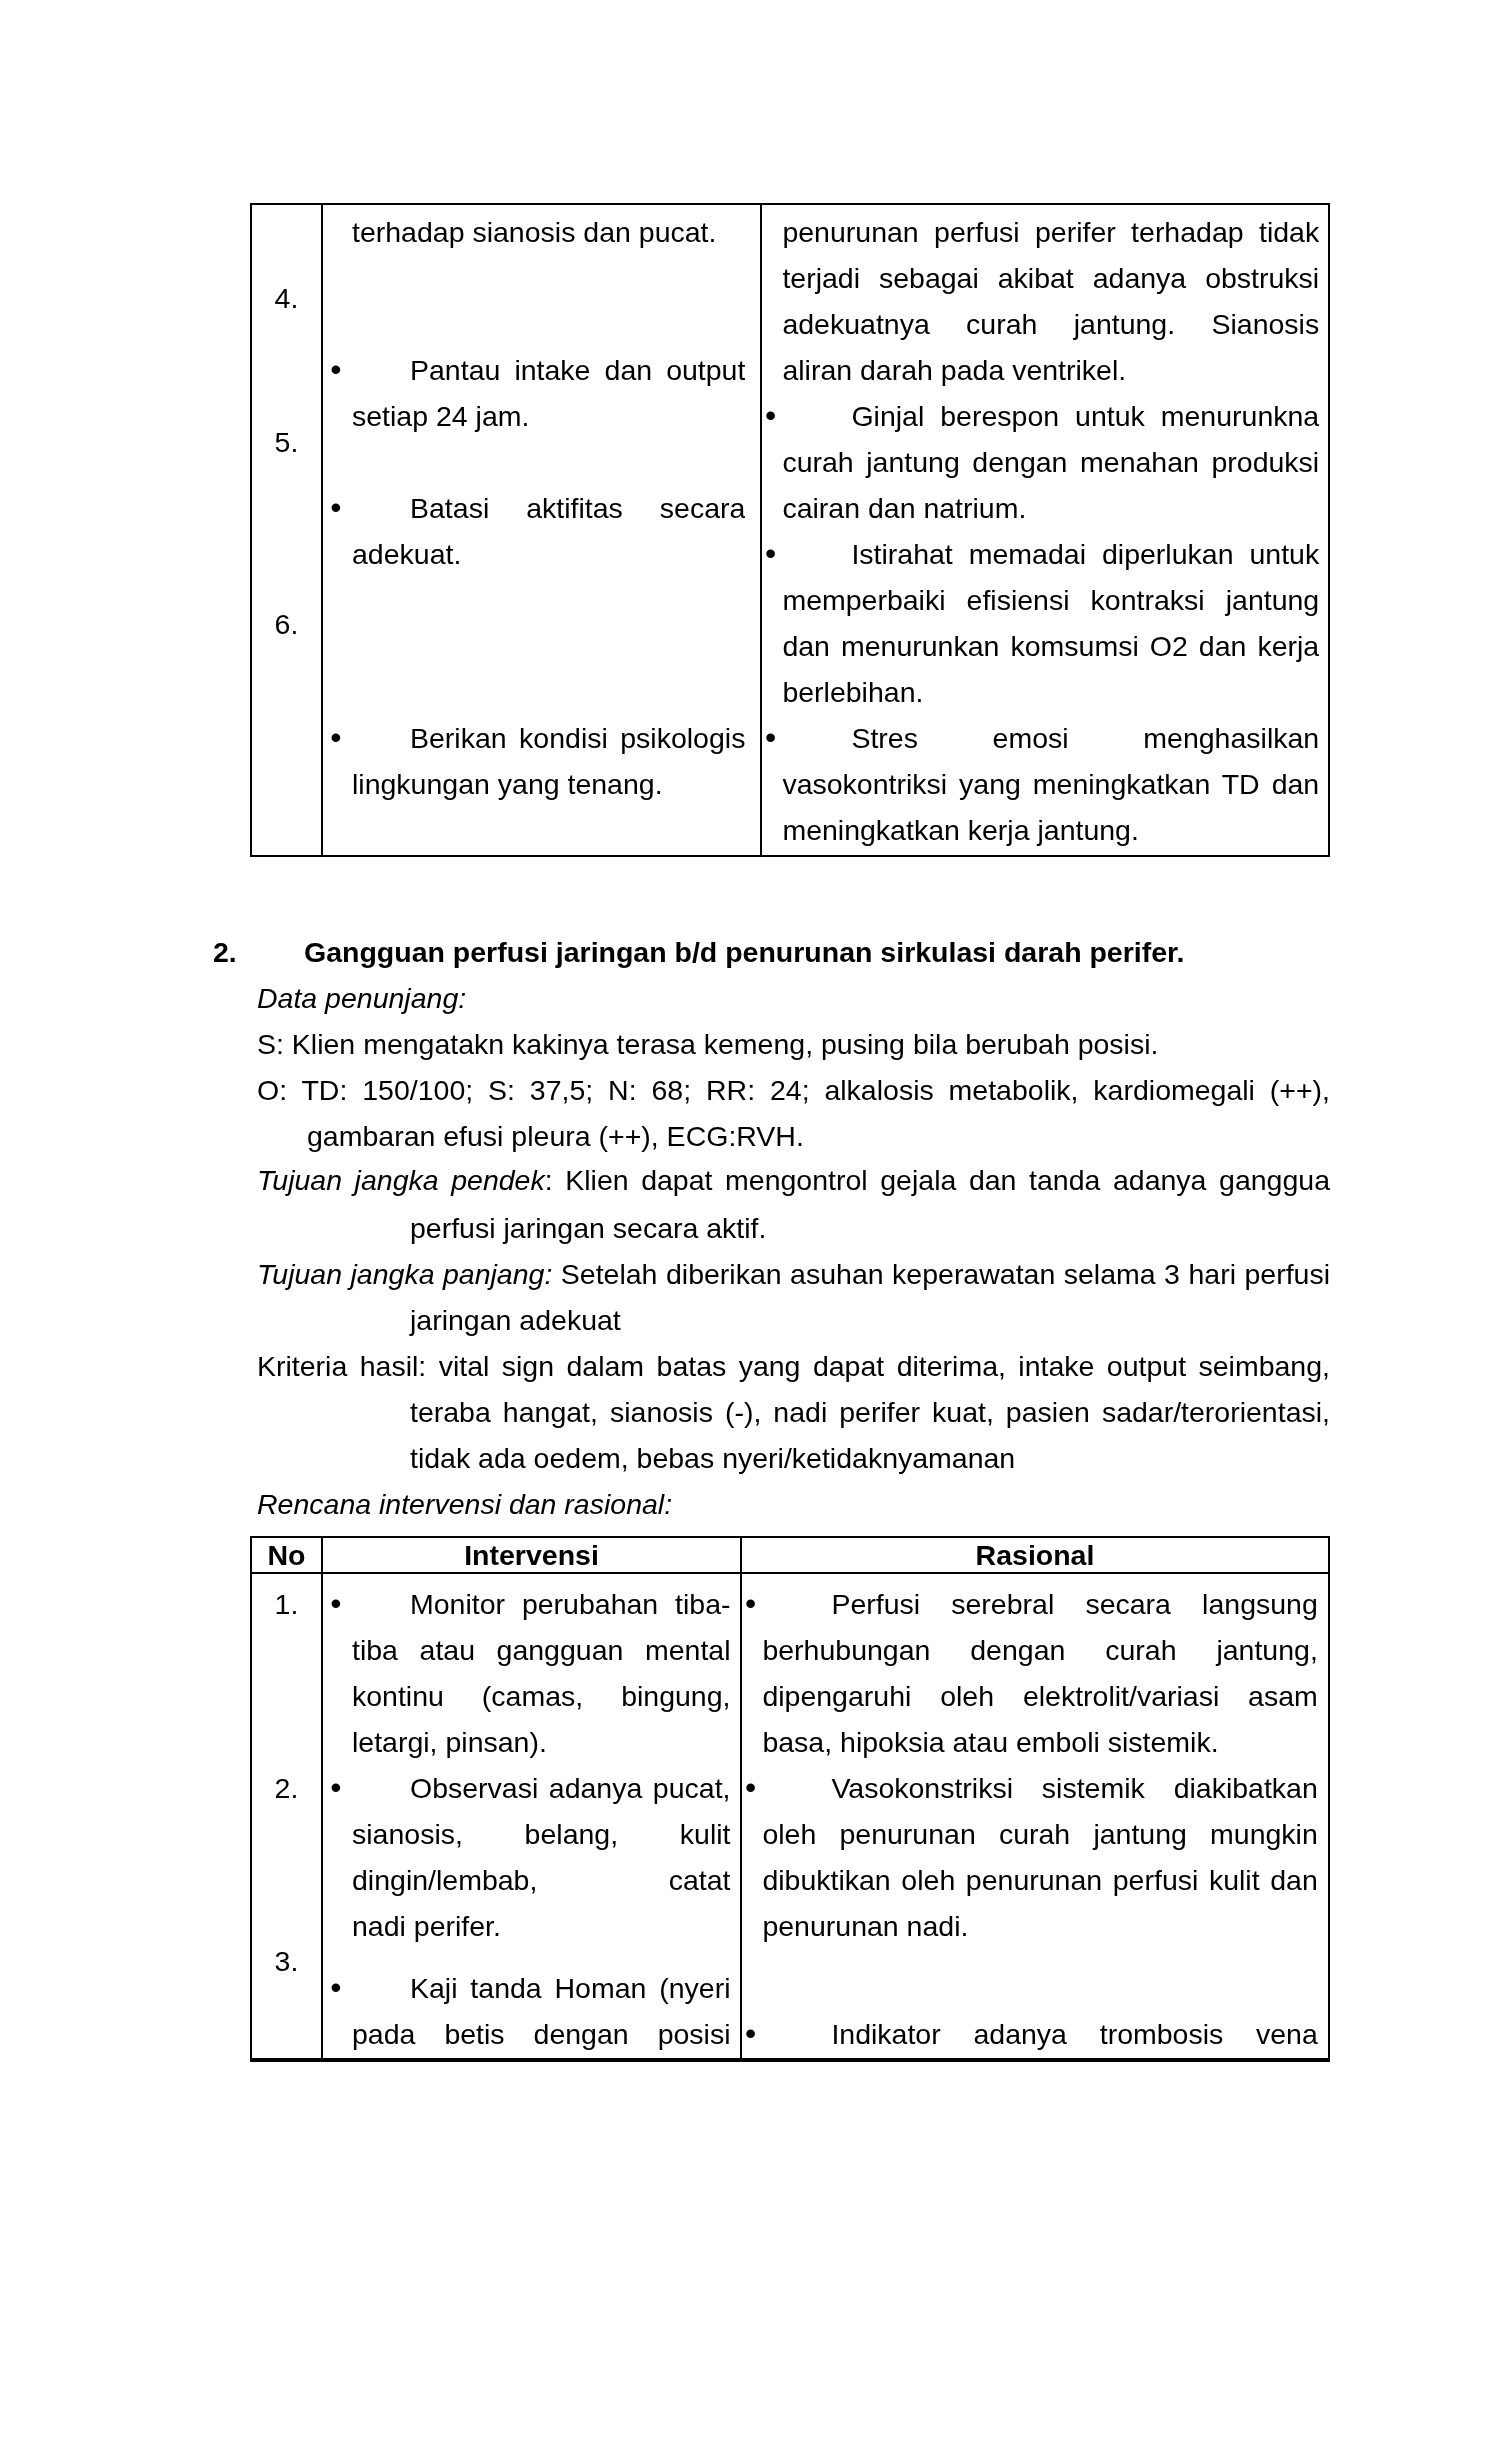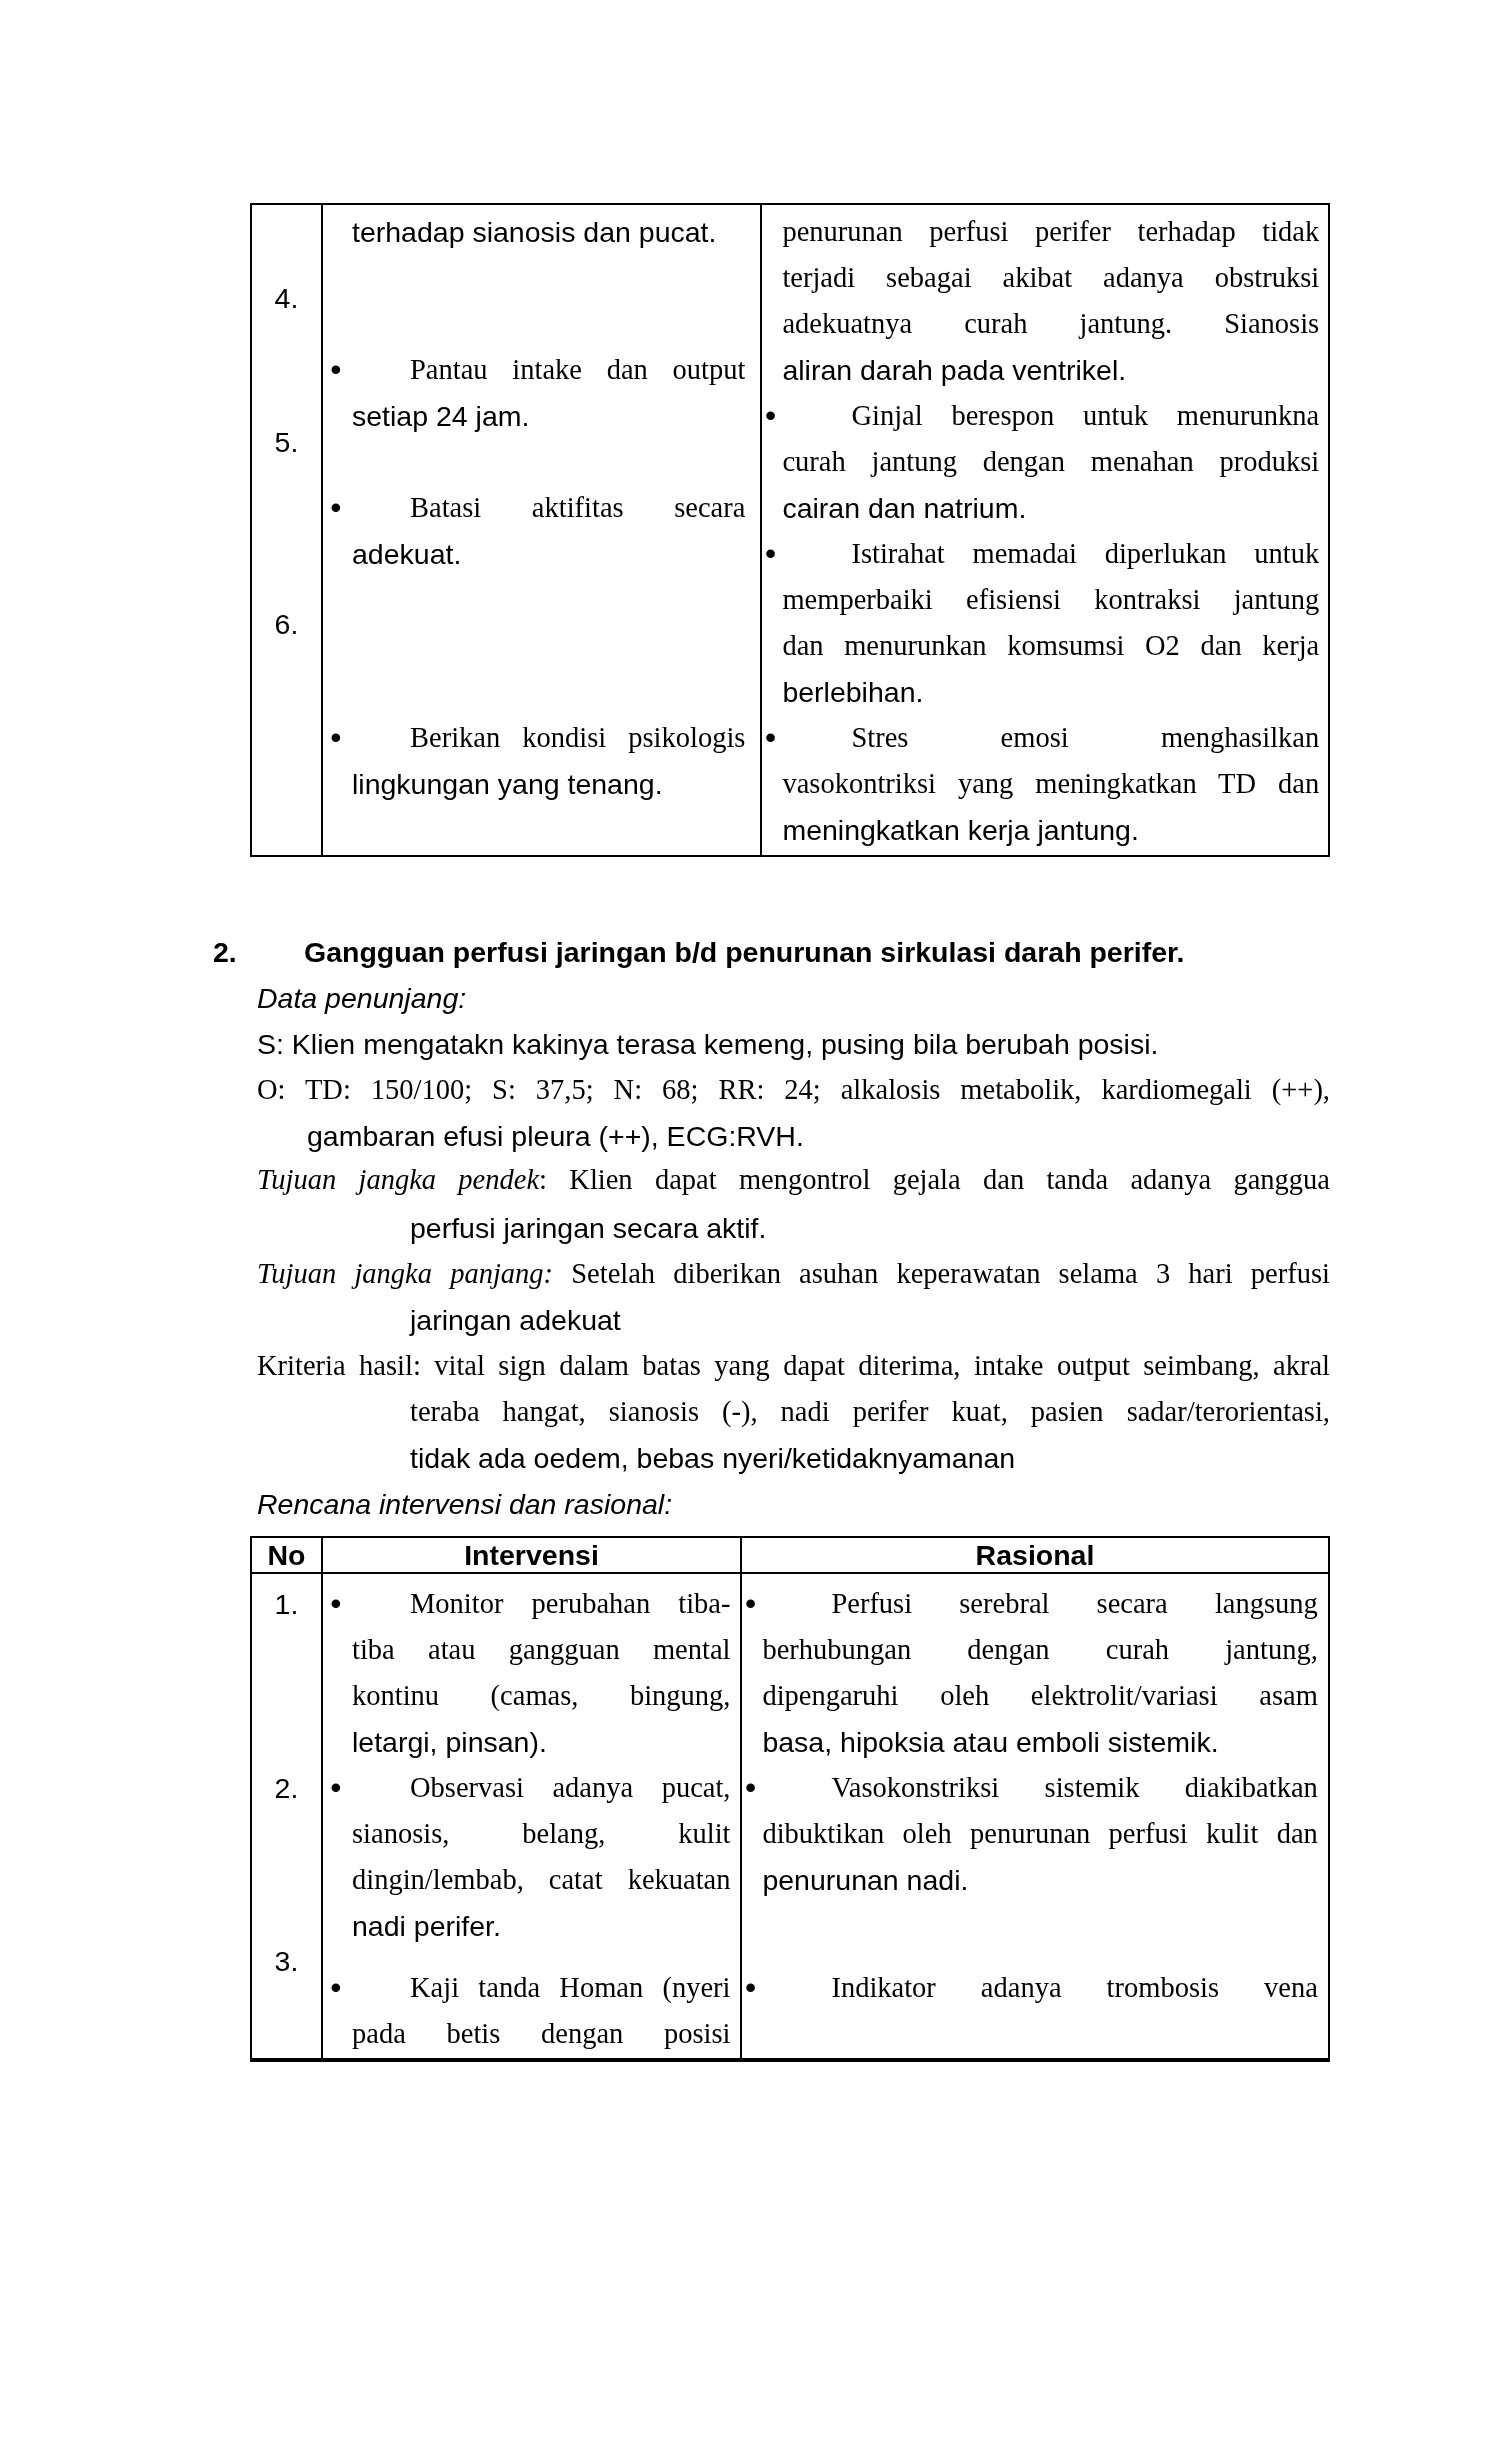--- a/index.html
+++ b/index.html
@@ -41,21 +41,21 @@
 
   
   .blk{position:relative;}
   .padL{padding-left:29px;}   
   .padR{padding-left:20.4px;}   
   .dot{position:absolute;top:0;height:46px;line-height:44px;font-size:32px;}
   .padL > .dot{left:7.3px;}
   .padR > .dot{left:2.9px;}
 
   .ln{height:46px;line-height:46px;overflow:hidden;text-align:left;}
-  .stretch{text-align:justify;text-align-last:justify;text-justify:inter-word;font-family:Liberation Serif, serif;}
+  .stretch{text-align:justify;text-align-last:justify;text-justify:inter-word;}
   .firstL{text-indent:58px;}
   .firstR{text-indent:69px;}
 
   .mt63{margin-top:46px;} .mt126{margin-top:92px;} .mt189{margin-top:138px;}
   .mt22{margin-top:16px;} .mt85{margin-top:62px;}
 
   
   .mid{position:absolute;left:0;top:929px;width:1495px;height:599px;}
   .mline{position:absolute;height:46px;line-height:46px;white-space:nowrap;}
   .mline.stretch{white-space:normal;}
@@ -198,20 +198,21 @@
         <div class="blk padR">
           <span class="dot">•</span>
           <div class="ln stretch firstR">Perfusi serebral secara langsung</div>
           <div class="ln stretch">berhubungan dengan curah jantung,</div>
           <div class="ln stretch">dipengaruhi oleh elektrolit/variasi asam</div>
           <div class="ln">basa, hipoksia atau emboli sistemik.</div>
         </div>
         <div class="blk padR">
           <span class="dot">•</span>
           <div class="ln stretch firstR">Vasokonstriksi sistemik diakibatkan</div>
+          <div class="ln stretch">oleh penurunan curah jantung mungkin</div>
           <div class="ln stretch">dibuktikan oleh penurunan perfusi kulit dan</div>
           <div class="ln">penurunan nadi.</div>
         </div>
         <div class="blk padR mt85">
           <span class="dot">•</span>
           <div class="ln stretch firstR">Indikator adanya trombosis vena</div>
         </div>
       </div>
     </div>
   </div>

